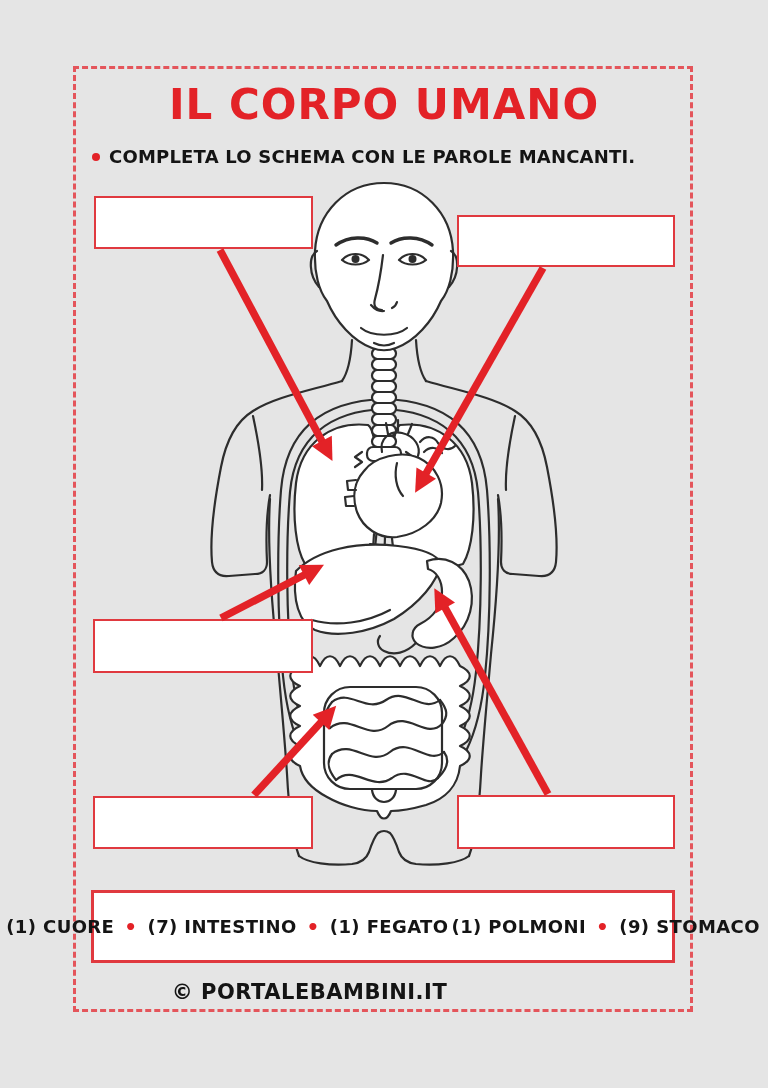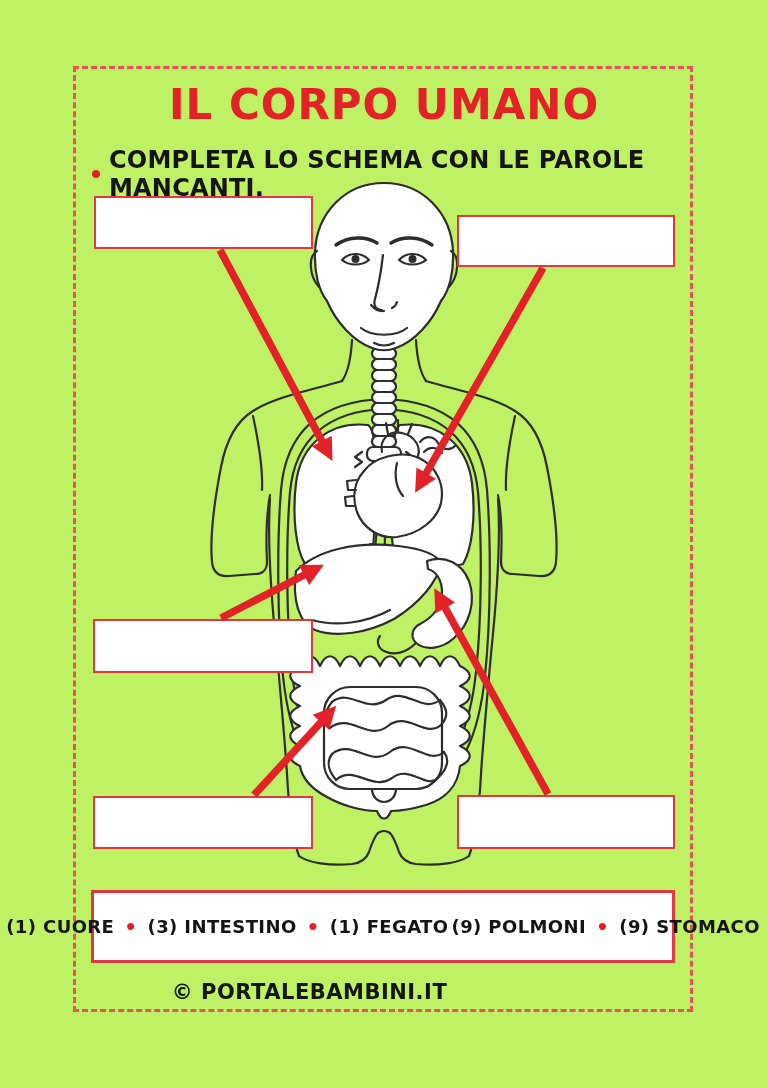--- a/index.html
+++ b/index.html
@@ -3,36 +3,36 @@
 <meta charset="utf-8">
 <style>
   :root{
     --red:#e32227;
     --box-red:#e0393f;
     --dash-red:#e4555b;
     --ink:#2d2d2d;
   }
   html,body{margin:0;padding:0;background:#fff;}
   .page{
-    position:relative;width:768px;height:1088px;background:#bef264;overflow:hidden;
+    position:relative;width:768px;height:1088px;background:#e5e5e5;overflow:hidden;
     font-family:"DejaVu Sans","Liberation Sans",sans-serif;
   }
   .dashed-border{
     position:absolute;left:73px;top:66px;width:614px;height:940px;
     border:3px dashed var(--dash-red);pointer-events:none;
   }
   .title{
     position:absolute;left:0;top:80px;width:768px;margin:0;
     text-align:center;font-size:42px;font-weight:900;letter-spacing:1px;
     color:var(--red);
   }
   .instruction{
     position:absolute;left:92px;top:146px;width:600px;
     display:flex;align-items:center;gap:9px;
-    font-size:24px;font-weight:700;color:#141414;letter-spacing:.2px;
+    font-size:18px;font-weight:700;color:#141414;letter-spacing:.2px;
   }
   .dot{width:8px;height:8px;border-radius:50%;background:var(--red);flex:0 0 auto;}
   svg.layer{position:absolute;left:0;top:0;pointer-events:none;}
   .answer-box{
     position:absolute;background:#fff;border:2.5px solid var(--box-red);
     box-sizing:border-box;cursor:text;
   }
   .ab-1{left:94px;top:196px;width:219px;height:53px;}
   .ab-2{left:457px;top:215px;width:218px;height:52px;}
   .ab-3{left:93px;top:619px;width:220px;height:54px;}
@@ -192,25 +192,25 @@
       <line x1="221" y1="618" x2="308" y2="573" marker-end="url(#ah)"></line>
       <line x1="254" y1="795" x2="324" y2="719" marker-end="url(#ah)"></line>
       <line x1="548" y1="794" x2="443" y2="604" marker-end="url(#ah)"></line>
     </g>
   </svg>
 
   <div class="word-bank">
     <div class="wb-line">
         <span class="wb-item">(1) CUORE</span>
         <span class="wb-sep">•</span>
-        <span class="wb-item">(3) INTESTINO</span>
+        <span class="wb-item">(7) INTESTINO</span>
         <span class="wb-sep">•</span>
         <span class="wb-item">(1) FEGATO</span>
       </div>
     <div class="wb-line">
-        <span class="wb-item">(9) POLMONI</span>
+        <span class="wb-item">(1) POLMONI</span>
         <span class="wb-sep">•</span>
         <span class="wb-item">(9) STOMACO</span>
       </div>
   </div>
 
   <div class="footer">© PORTALEBAMBINI.IT</div>
 </div>
 
 </body></html>

